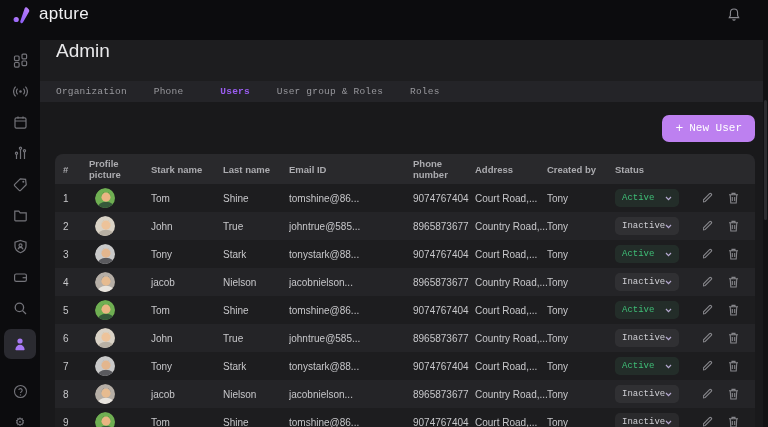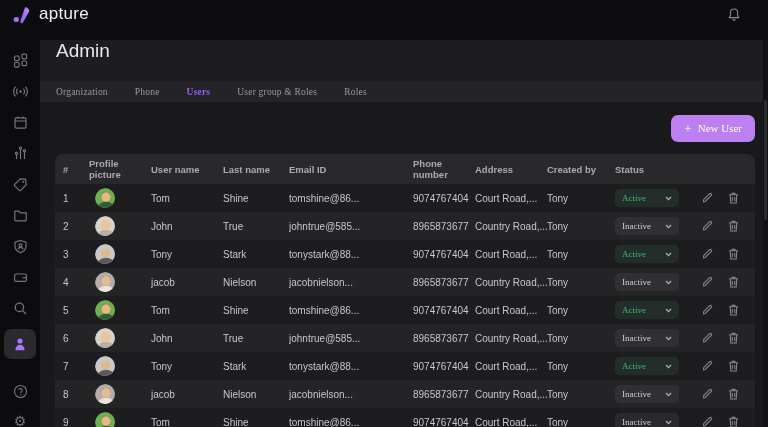--- a/index.html
+++ b/index.html
@@ -1,18 +1,18 @@
 <!DOCTYPE html>
 <html><head>
 <meta charset="utf-8">
 <style>
   * { margin:0; padding:0; box-sizing:border-box; }
   html,body { width:768px; height:427px; overflow:hidden; background:#0c0c0e;
     font-family:"Liberation Sans", sans-serif; }
-  button { background:none; border:none; font-family:Liberation Serif, serif; cursor:pointer; padding:0; }
+  button { background:none; border:none; font-family:Liberation Mono, monospace; cursor:pointer; padding:0; }
 
   
   .topbar { position:absolute; left:0; top:0; width:768px; height:28px;
     background:#0c0c0e; display:flex; align-items:center; justify-content:space-between;
     padding:0 25px 0 12px; z-index:5; }
   .logo { display:flex; align-items:center; gap:7px; }
   .logo-text { color:#f1f1f3; font-size:17px; font-weight:500; letter-spacing:.3px; }
   .bell-btn { width:18px; height:18px; display:flex; align-items:center; justify-content:center; }
 
   
@@ -26,21 +26,21 @@
   .side-spacer { flex:1 1 auto; }
   .gear-glyph { font-size:14px; color:#74747a; line-height:1; }
 
   
   .main { position:absolute; left:40px; top:40px; width:728px; height:387px; background:#19191b; }
   .page-head { height:41px; background:#1d1d1f; display:flex; align-items:flex-start; padding-left:16px; }
   .page-title { color:#e9e9eb; font-size:19px; font-weight:400; }
   .tabbar { height:21px; background:#242428; display:flex; align-items:center;
     padding-left:16px; gap:27px; }
   .tab { font-size:9.5px; color:#98989d; letter-spacing:.2px; }
-  .tab.active { color:#9a5df0; font-weight:700; }
+  .tab.active { color:#9a5df0; font-weight:700;margin-left:10px; }
 
   .toolbar { height:52px; display:flex; align-items:center; justify-content:flex-end; padding:0 13px; }
   .new-user-btn { background:#bd80f0; color:#ffffff; font-size:11px; border-radius:7px;
     height:27px; padding:0 13px; display:flex; align-items:center; gap:6px; font-weight:500; }
   .plus { font-size:13px; font-weight:400; line-height:1; }
 
   
   .table-card { margin:0 13px 0 15px; width:700px; border-radius:8px 8px 0 0; overflow:hidden;
     background:#1d1d1f; }
   .trow { display:grid;
@@ -186,21 +186,21 @@
     <button class="new-user-btn">
       <span class="plus">+</span>
       <span>New User</span>
     </button>
   </div>
 
   <div class="table-card">
     <div class="trow head">
         <span class="hcell">#</span>
         <span class="hcell">Profile picture</span>
-        <span class="hcell">User name</span>
+        <span class="hcell">Stark name</span>
         <span class="hcell">Last name</span>
         <span class="hcell">Email ID</span>
         <span class="hcell">Phone number</span>
         <span class="hcell">Address</span>
         <span class="hcell">Created by</span>
         <span class="hcell">Status</span>
       </div>
     <div>
   <div class="trow">
     <span class="cell">1</span>

